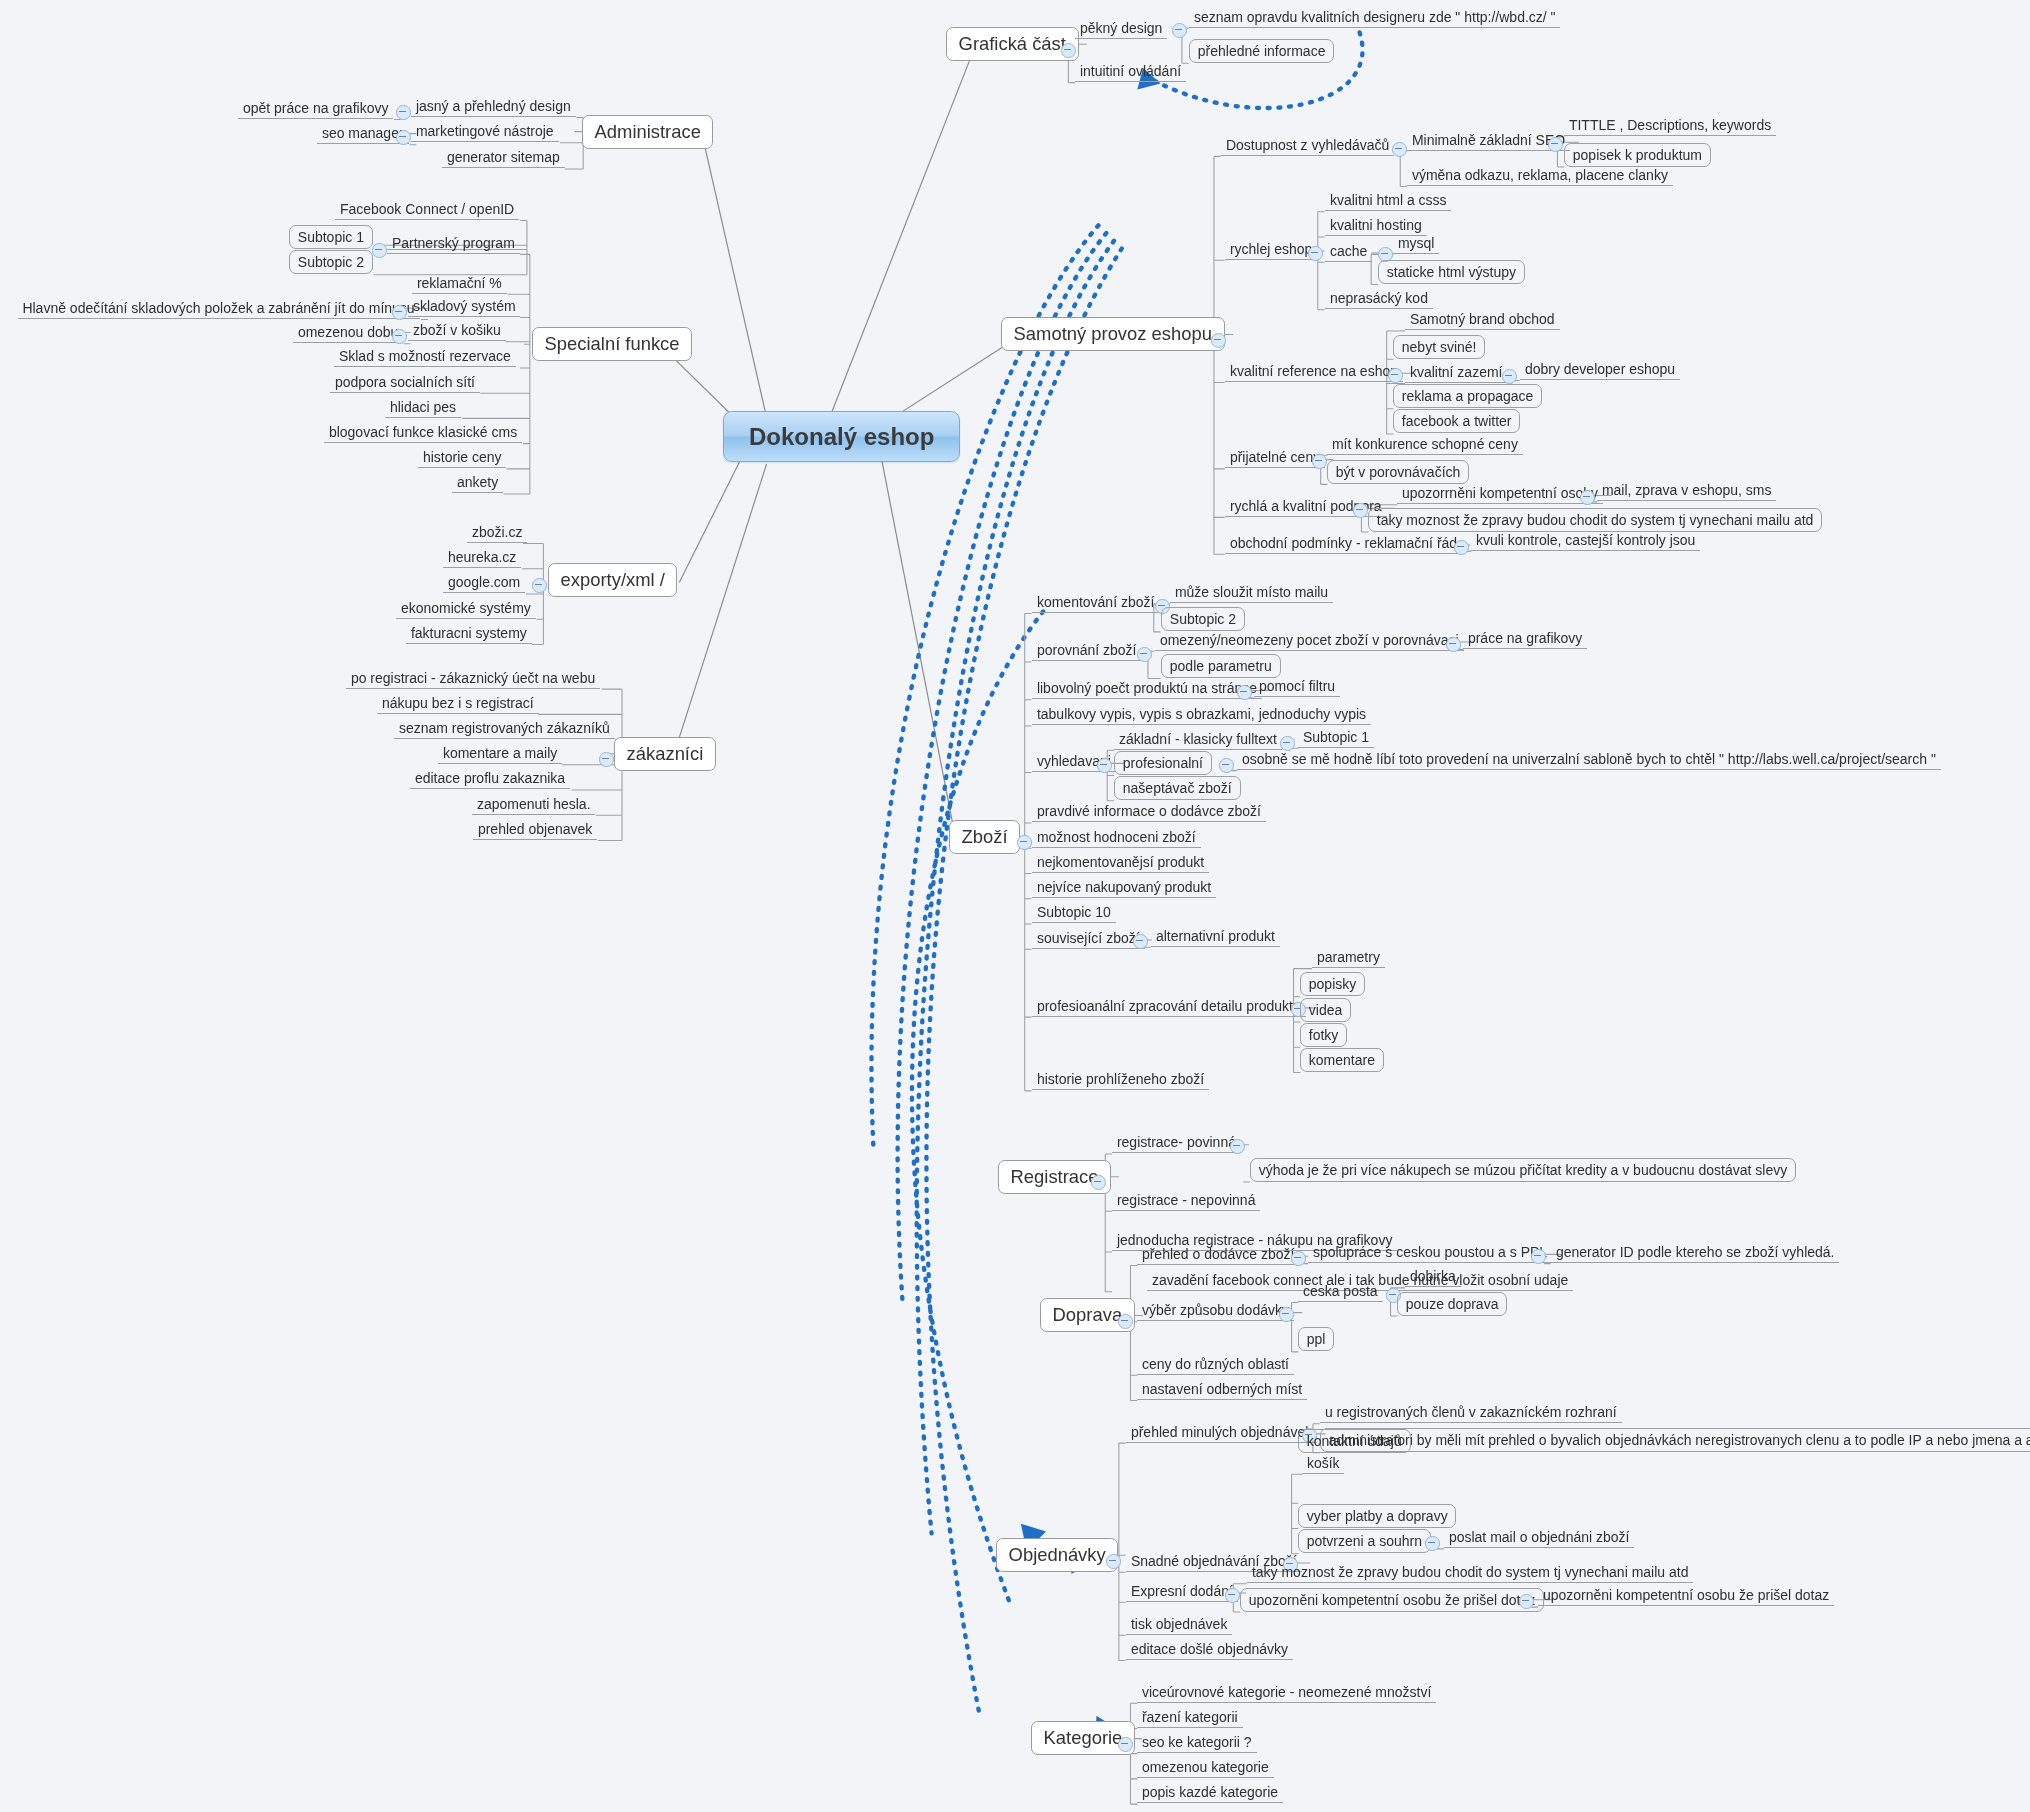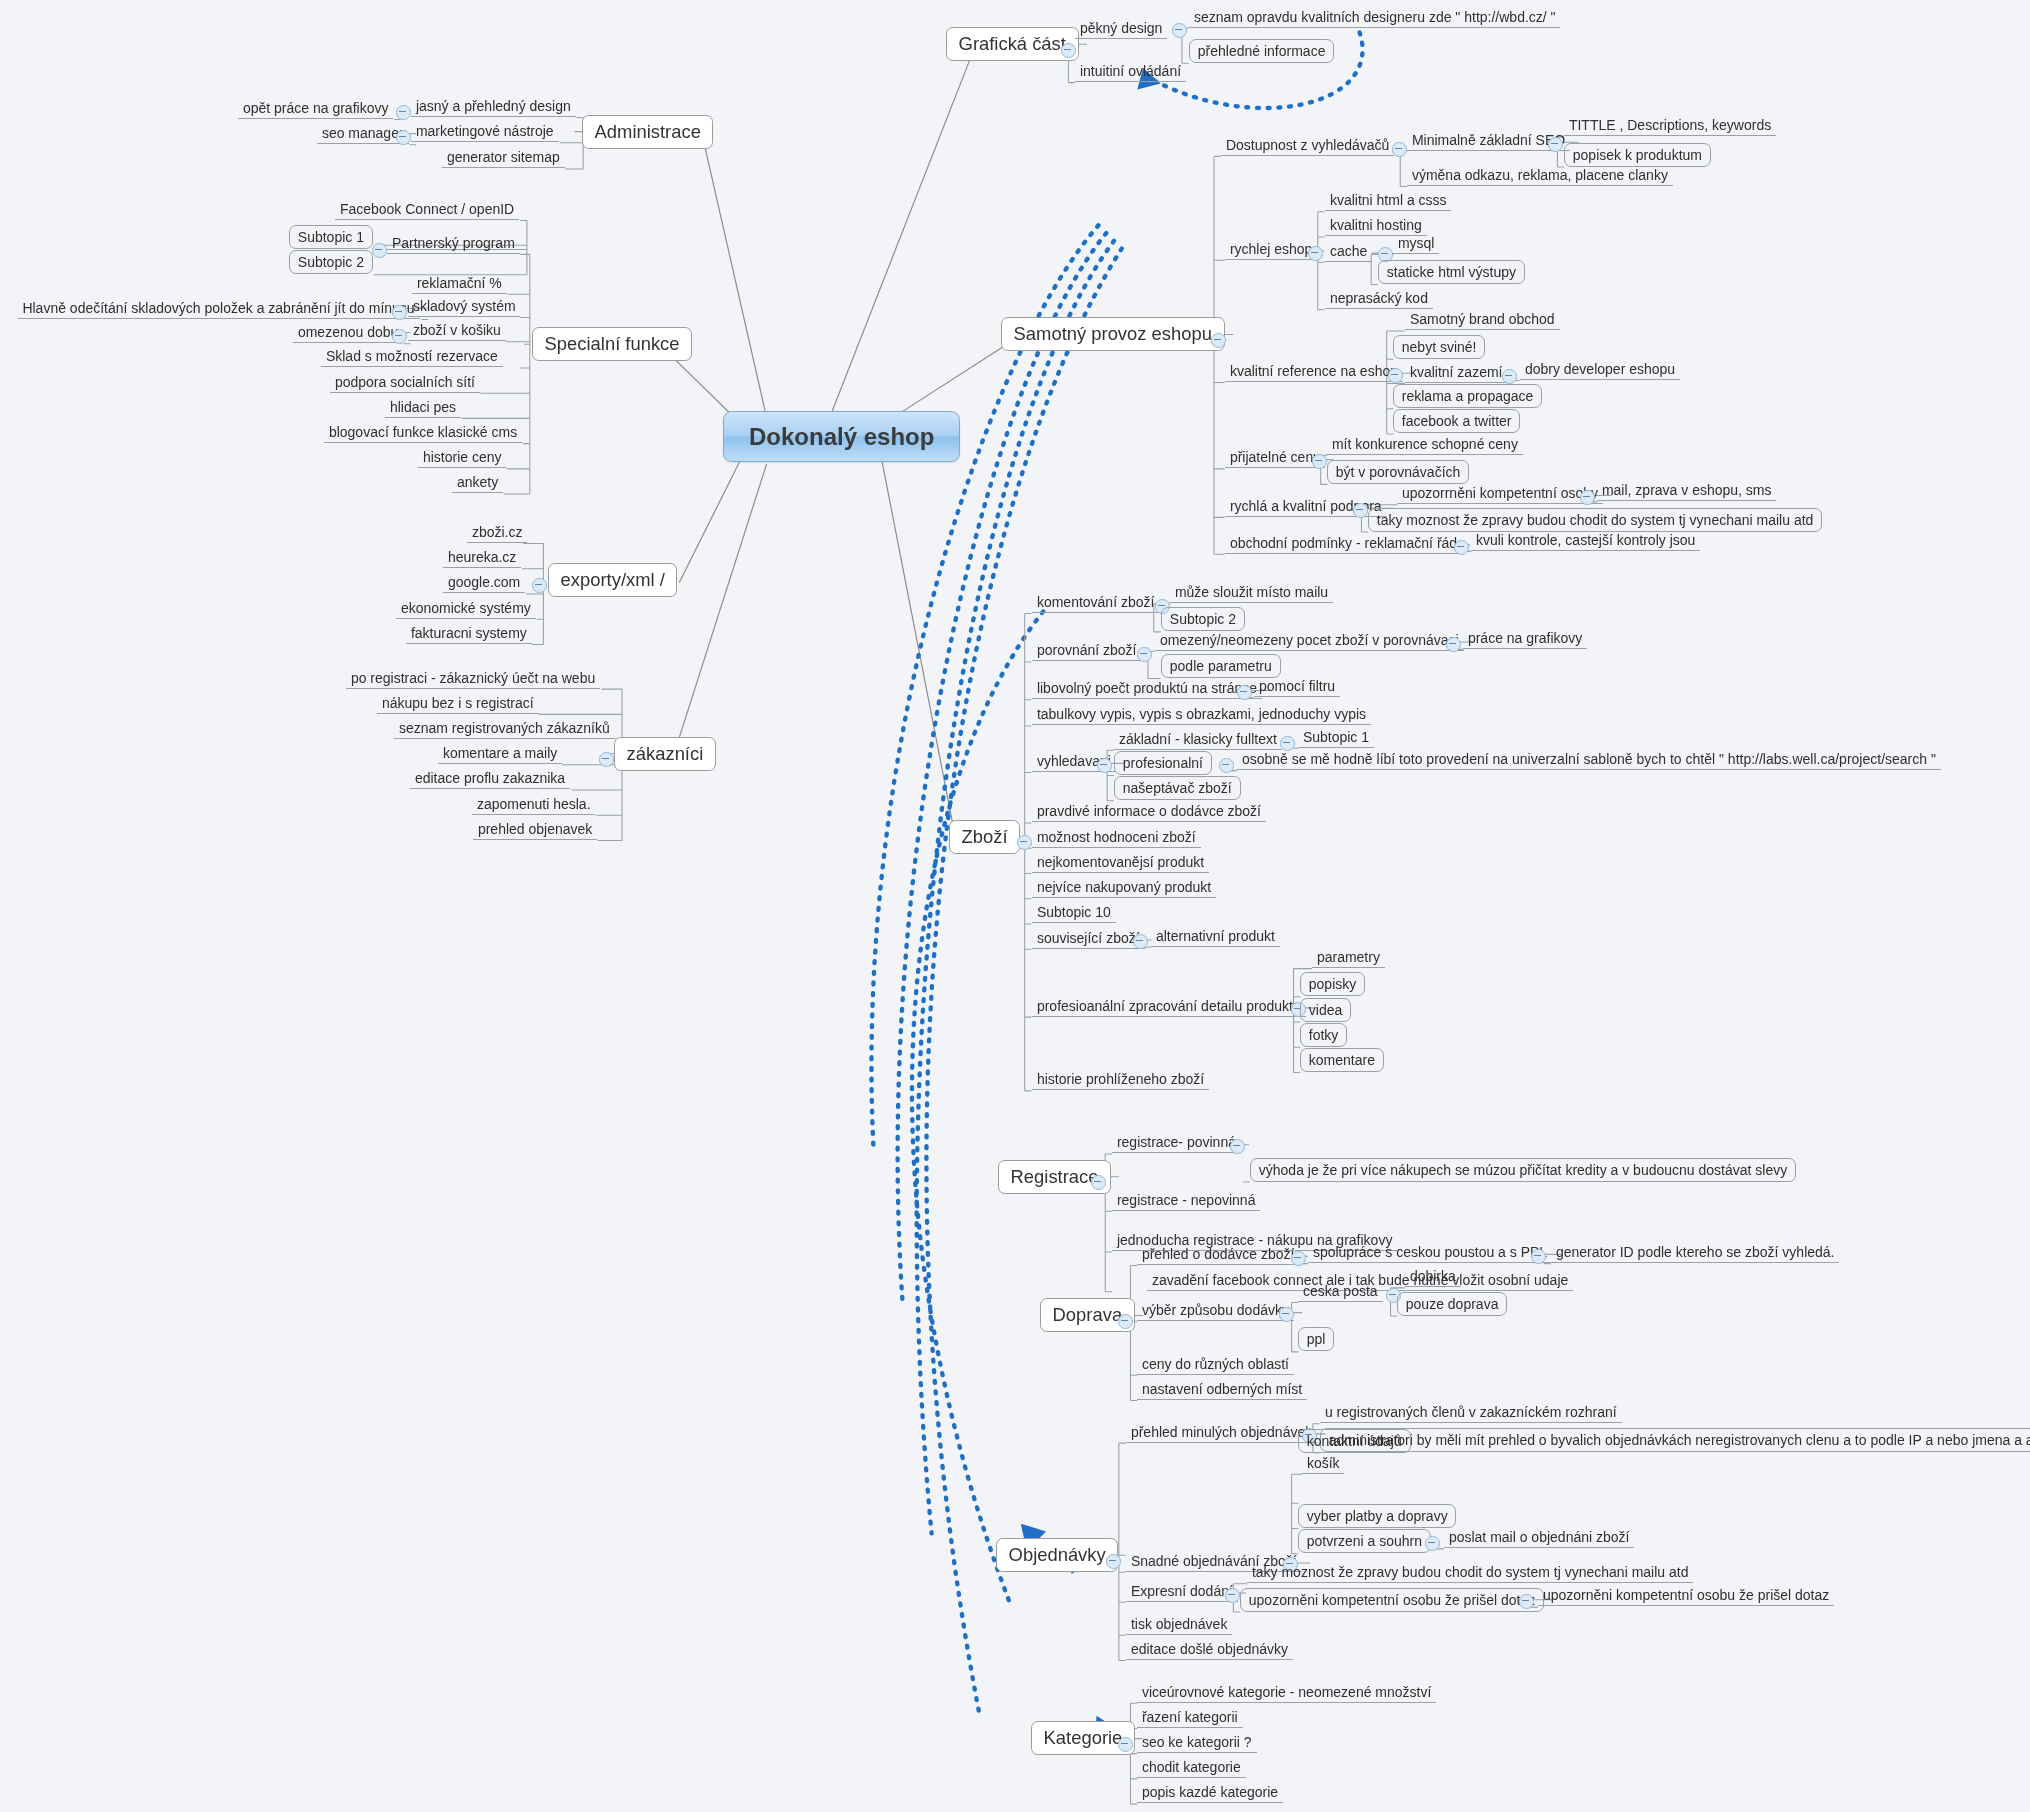--- a/index.html
+++ b/index.html
@@ -172,21 +172,21 @@
   <div class="node leaf boxed" style="left:289px;top:250px;">Subtopic 2</div>
   <div class="toggle" style="left:372px;top:243px;"></div>
   <div class="node leaf" style="left:387px;top:236px;">Partnerský program</div>
   <div class="node leaf" style="left:412px;top:276px;">reklamační %</div>
   <div class="node leaf" style="left:17.5px;top:301px;">Hlavně odečítání skladových položek a zabránění jít do mínusu</div>
   <div class="toggle" style="left:392px;top:305px;"></div>
   <div class="node leaf" style="left:408px;top:299px;">skladový systém</div>
   <div class="node leaf" style="left:293px;top:325px;">omezenou dobu</div>
   <div class="toggle" style="left:392px;top:329px;"></div>
   <div class="node leaf" style="left:408px;top:323px;">zboží v košiku</div>
-  <div class="node leaf" style="left:321px;top:349px;text-align:center;">Sklad s možností rezervace</div>
+  <div class="node leaf" style="left:334px;top:349px;text-align:center;">Sklad s možností rezervace</div>
   <div class="node leaf" style="left:330px;top:375px;">podpora socialních sítí</div>
   <div class="node leaf" style="left:385px;top:400px;">hlidaci pes</div>
   <div class="node leaf" style="left:324px;top:425px;">blogovací funkce klasické cms</div>
   <div class="node leaf" style="left:418px;top:450px;">historie ceny</div>
   <div class="node leaf" style="left:452px;top:475px;">ankety</div>
 
   <div class="node main-topic" style="left:548px;top:563px;">exporty/xml /</div>
   <div class="toggle" style="left:532px;top:578px;"></div>
   <div class="node leaf" style="left:467px;top:525px;">zboži.cz</div>
   <div class="node leaf" style="left:443px;top:550px;">heureka.cz</div>
@@ -353,17 +353,17 @@
   <div class="node leaf" style="left:1538px;top:1588px;">upozorněni kompetentní osobu že prišel dotaz</div>
 
   <div class="node leaf" style="left:1126px;top:1617px;">tisk objednávek</div>
   <div class="node leaf" style="left:1126px;top:1642px;">editace došlé objednávky</div>
 
   <div class="node main-topic" style="left:1031px;top:1721px;">Kategorie</div>
   <div class="toggle" style="left:1118px;top:1737px;"></div>
   <div class="node leaf" style="left:1137px;top:1685px;">viceúrovnové kategorie - neomezené množství</div>
   <div class="node leaf" style="left:1137px;top:1710px;">řazení kategorii</div>
   <div class="node leaf" style="left:1137px;top:1735px;">seo ke kategorii ?</div>
-  <div class="node leaf" style="left:1137px;top:1760px;">chodit kategorie</div>
+  <div class="node leaf" style="left:1137px;top:1760px;">omezenou kategorie</div>
   <div class="node leaf" style="left:1137px;top:1785px;">popis kazdé kategorie</div>
 
 </div>
 
 
 </body></html>

